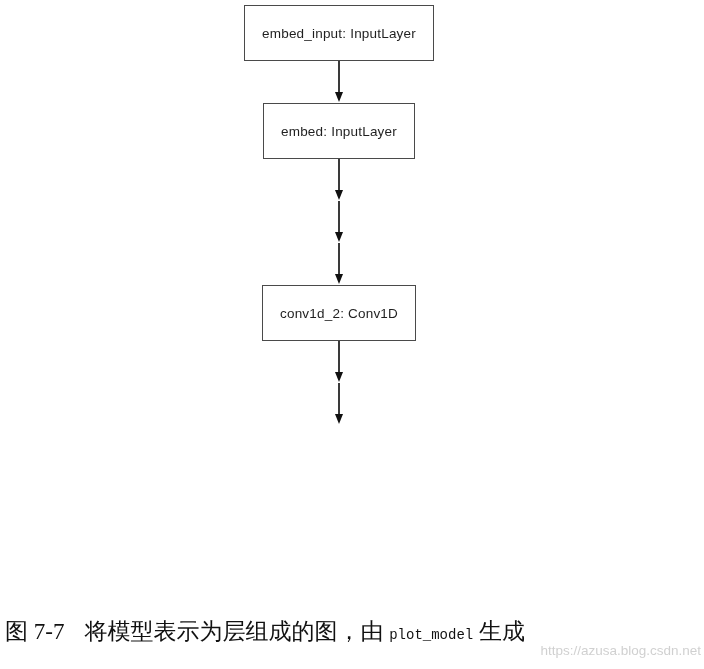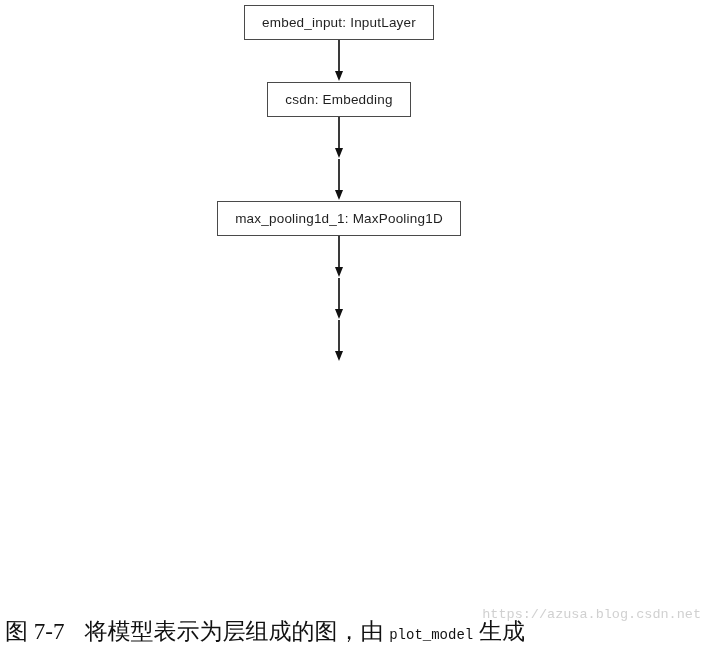--- a/index.html
+++ b/index.html
@@ -20,21 +20,21 @@
     position: absolute;
     top: 5px;
     left: 0;
     width: 678px;
     display: flex;
     flex-direction: column;
     align-items: center;
   }
   .node {
     box-sizing: border-box;
-    height: 35px;
+    height: 56px;
     padding: 0 17px;
     border: 1.5px solid #4a4a4a;
     background: #ffffff;
     display: flex;
     align-items: center;
     justify-content: center;
     white-space: nowrap;
     font-size: 13.5px;
     color: #1f1f1f;
     letter-spacing: 0.2px;
@@ -72,23 +72,23 @@
   #caption .fig-label {
     margin-right: 20px;
   }
   #caption .code {
     font-family: Liberation Mono, monospace;
     font-size: 14px;
   }
   
   #watermark {
     position: absolute;
-    top: 607px;
+    top: 643px;
     right: 3px;
-    font-family: Liberation Mono, monospace;
+    font-family: Liberation Sans, sans-serif;
     font-size: 13.5px;
     color: rgba(170, 170, 170, 0.55);
     white-space: nowrap;
   }
 </style>
 </head>
 <body>
 
 <div id="canvas">
 
@@ -97,43 +97,43 @@
     <div class="node">
       <span>embed_input: InputLayer</span>
     </div>
 
     <div class="arrow">
       <div class="shaft"></div>
       <div class="head"></div>
     </div>
 
     <div class="node">
-      <span>csdn: Embedding</span>
+      <span>embed: InputLayer</span>
     </div>
 
     <div class="arrow">
       <div class="shaft"></div>
       <div class="head"></div>
     </div>
 
 
     <div class="arrow">
       <div class="shaft"></div>
       <div class="head"></div>
     </div>
 
-    <div class="node">
-      <span>max_pooling1d_1: MaxPooling1D</span>
-    </div>
 
     <div class="arrow">
       <div class="shaft"></div>
       <div class="head"></div>
     </div>
 
+    <div class="node">
+      <span>conv1d_2: Conv1D</span>
+    </div>
 
     <div class="arrow">
       <div class="shaft"></div>
       <div class="head"></div>
     </div>
 
 
     <div class="arrow">
       <div class="shaft"></div>
       <div class="head"></div>

